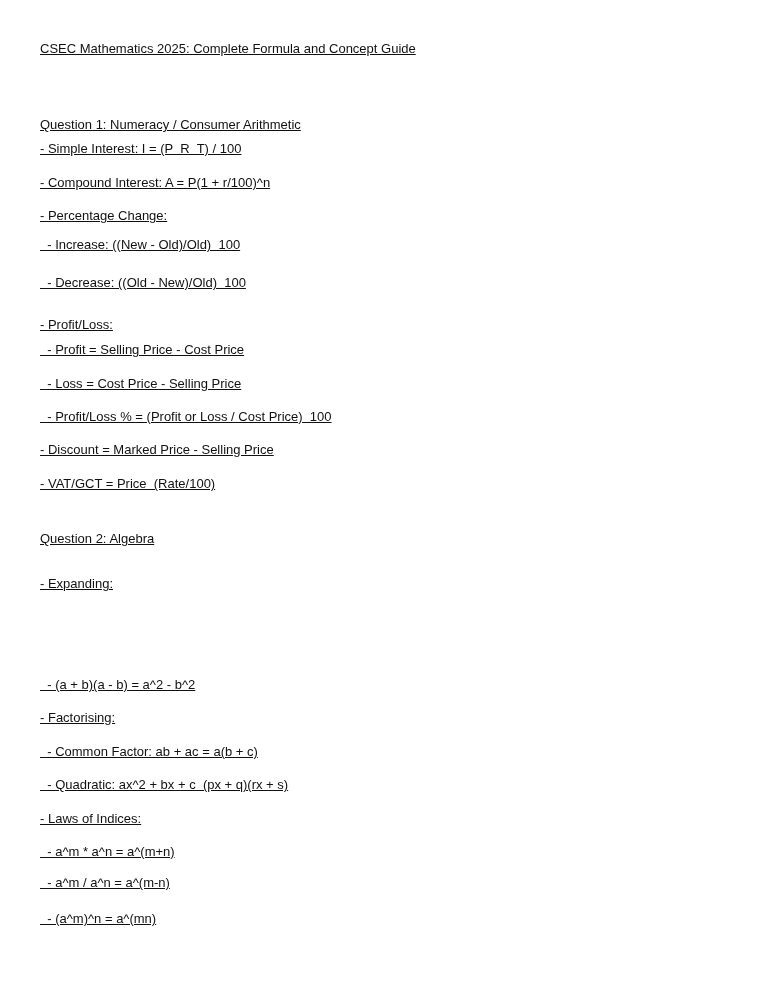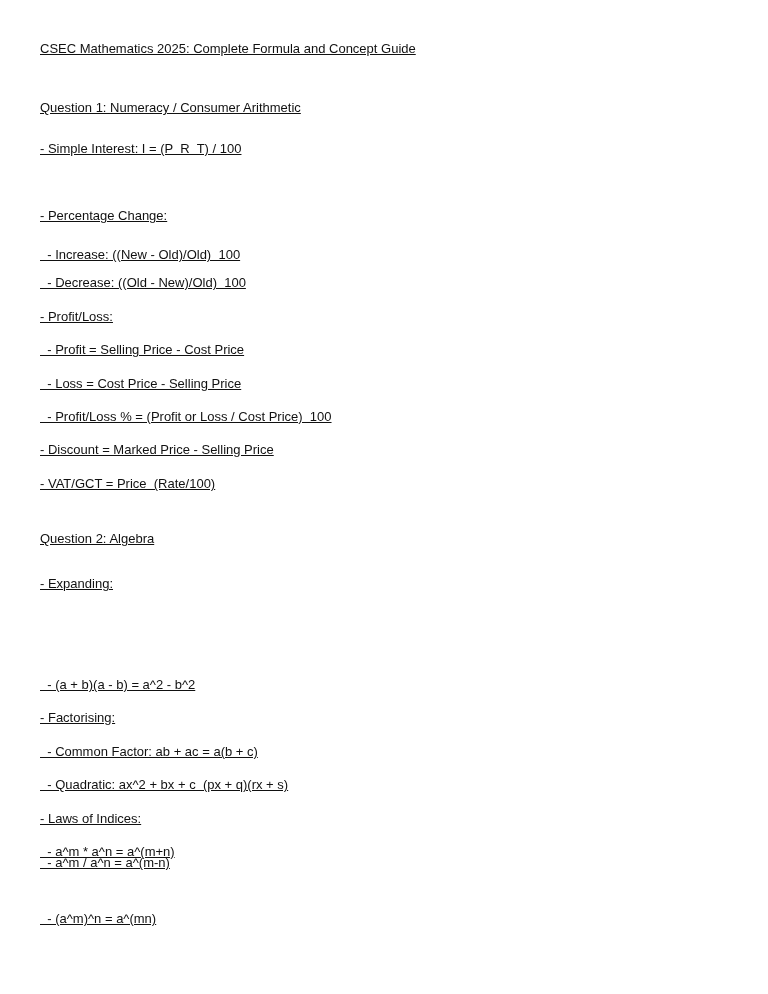--- a/index.html
+++ b/index.html
@@ -32,35 +32,36 @@
       color: #111111;
       text-decoration: underline;
     }
   </style>
 </head>
 <body>
 
 <div class="page">
   <div class="line" style="top:40px">CSEC Mathematics 2025: Complete Formula and Concept Guide</div>
 
-  <div class="line" style="top:99px">Question 1: Numeracy / Consumer Arithmetic</div>
+  <div class="line" style="top:116px">Question 1: Numeracy / Consumer Arithmetic</div>
   <div class="line" style="top:140px">- Simple Interest: I = (P  R  T) / 100</div>
+  <div class="line" style="top:174px">- Compound Interest: A = P(1 + r/100)^n</div>
   <div class="line" style="top:207px">- Percentage Change:</div>
-  <div class="line" style="top:246px">  - Increase: ((New - Old)/Old)  100</div>
+  <div class="line" style="top:236px">  - Increase: ((New - Old)/Old)  100</div>
   <div class="line" style="top:274px">  - Decrease: ((Old - New)/Old)  100</div>
-  <div class="line" style="top:308px">- Profit/Loss:</div>
+  <div class="line" style="top:316px">- Profit/Loss:</div>
   <div class="line" style="top:375px">  - Loss = Cost Price - Selling Price</div>
   <div class="line" style="top:341px">  - Profit = Selling Price - Cost Price</div>
   <div class="line" style="top:408px">  - Profit/Loss % = (Profit or Loss / Cost Price)  100</div>
   <div class="line" style="top:441px">- Discount = Marked Price - Selling Price</div>
   <div class="line" style="top:475px">- VAT/GCT = Price  (Rate/100)</div>
 
   <div class="line" style="top:530px">Question 2: Algebra</div>
   <div class="line" style="top:575px">- Expanding:</div>
   <div class="line" style="top:676px">  - (a + b)(a - b) = a^2 - b^2</div>
   <div class="line" style="top:709px">- Factorising:</div>
   <div class="line" style="top:743px">  - Common Factor: ab + ac = a(b + c)</div>
   <div class="line" style="top:776px">  - Quadratic: ax^2 + bx + c  (px + q)(rx + s)</div>
   <div class="line" style="top:810px">- Laws of Indices:</div>
   <div class="line" style="top:843px">  - a^m * a^n = a^(m+n)</div>
-  <div class="line" style="top:854px">  - a^m / a^n = a^(m-n)</div>
+  <div class="line" style="top:874px">  - a^m / a^n = a^(m-n)</div>
   <div class="line" style="top:910px">  - (a^m)^n = a^(mn)</div>
 </div>
 
 </body></html>

